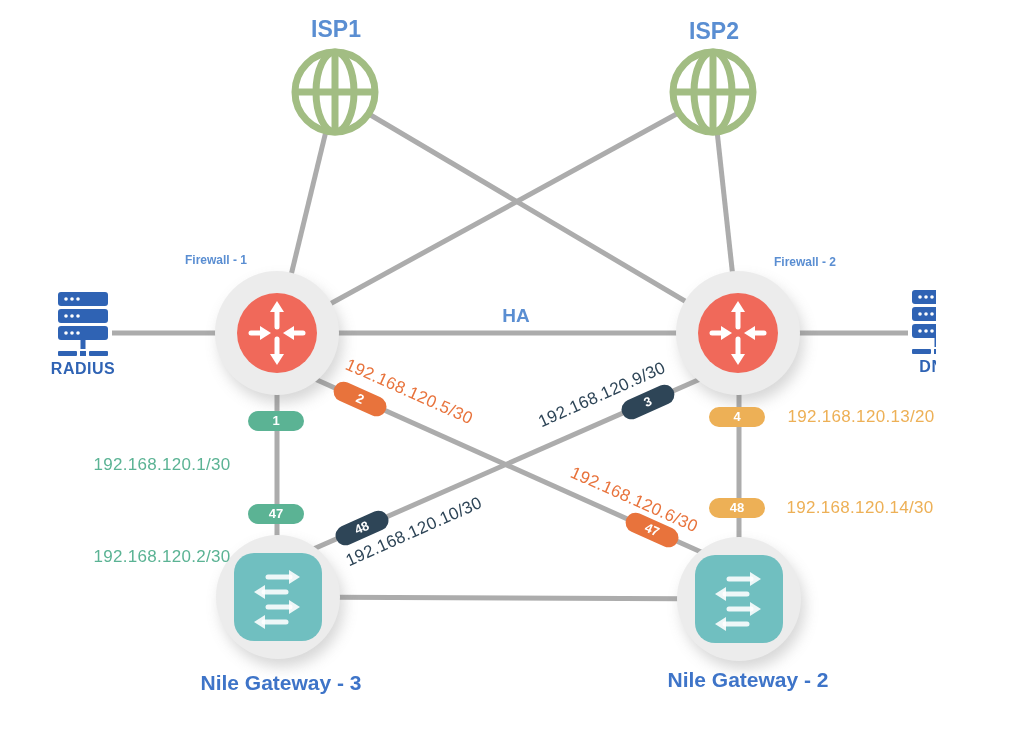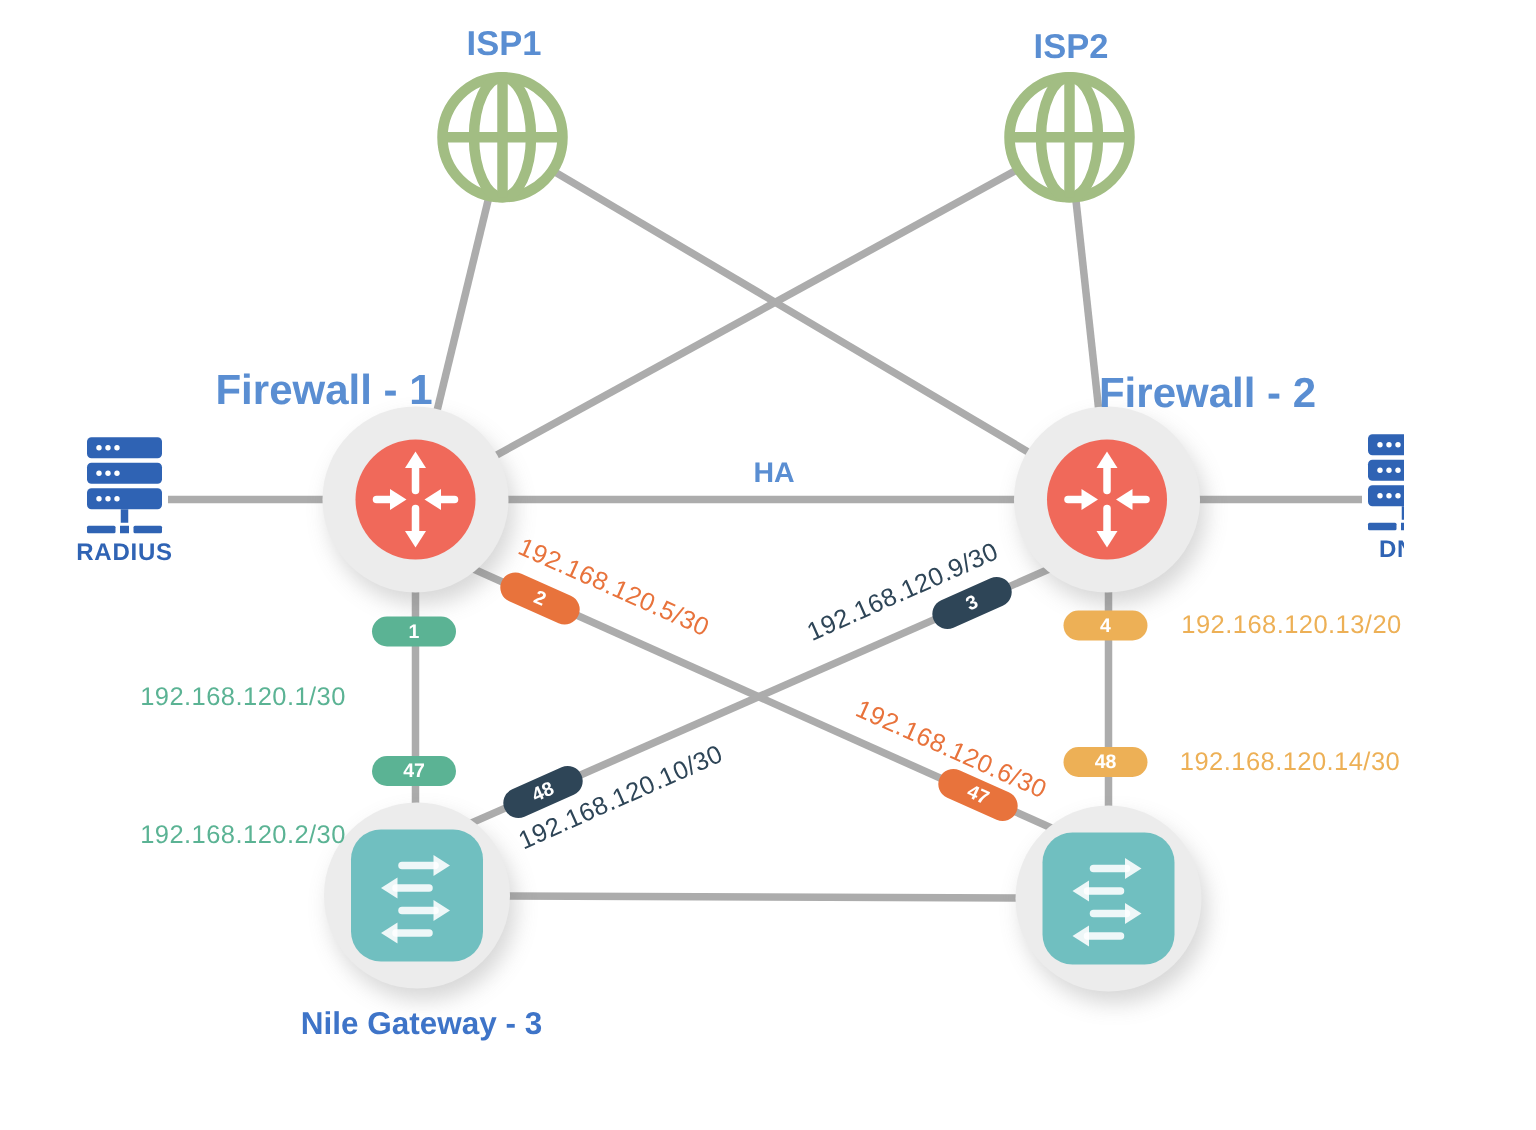--- a/index.html
+++ b/index.html
@@ -20,21 +20,21 @@
     width:80px;height:80px;border-radius:50%;
     background:var(--firewall_red,#f0695a);
     display:flex;align-items:center;justify-content:center;
   }
   .switchbox{
     width:88px;height:88px;border-radius:20px;
     background:var(--gateway_teal,#70bfc0);
     display:flex;align-items:center;justify-content:center;
   }
   .isp-label{color:var(--label_blue,#5a8ed2);font-size:23px;font-weight:bold;white-space:nowrap;}
-  .fw-label{color:var(--label_blue,#5a8ed2);font-size:28px;font-weight:bold;white-space:nowrap;}
+  .fw-label{color:var(--label_blue,#5a8ed2);font-size:12px;font-weight:bold;white-space:nowrap;}
   .ha-label{color:var(--label_blue,#5a8ed2);font-size:19px;font-weight:bold;}
   .gw-label{color:var(--gateway_label_blue,#3e74c8);font-size:21px;font-weight:bold;white-space:nowrap;}
   .server-label{color:var(--server_blue,#2f63b4);font-size:16px;font-weight:bold;letter-spacing:.5px;white-space:nowrap;}
   .note{color:var(--label_blue,#5a8ed2);font-size:16px;font-weight:600;white-space:nowrap;}
   .ip-label{font-size:17px;font-weight:500;letter-spacing:.3px;white-space:nowrap;}
   .port-badge{
     width:56px;height:20px;border-radius:10px;
     color:#fff;font-size:13px;font-weight:bold;
     text-align:center;line-height:20px;
   }
@@ -195,20 +195,21 @@
     </svg>
   </div>
 
   <div class="abs isp-label" style="left:336px;top:29px">ISP1</div>
   <div class="abs isp-label" style="left:714px;top:31px">ISP2</div>
   <div class="abs fw-label" style="left:216px;top:260px">Firewall - 1</div>
   <div class="abs fw-label" style="left:805px;top:262px">Firewall - 2</div>
   <div class="abs server-label" style="left:83px;top:369px">RADIUS</div>
   <div class="abs server-label" style="left:937px;top:367px">DNS</div>
   <div class="abs gw-label" style="left:281px;top:683px">Nile Gateway - 3</div>
+  <div class="abs gw-label" style="left:748px;top:680px">Nile Gateway - 2</div>
   <div class="abs ha-label" style="left:516px;top:316px">HA</div>
 
   <div class="abs port-badge bg-green" style="left:276px;top:421px">1</div>
   <div class="abs port-badge bg-green" style="left:276px;top:514px">47</div>
   <div class="abs port-badge bg-orange" style="left:360px;top:399px;transform:translate(-50%,-50%) rotate(24deg)">2</div>
   <div class="abs port-badge bg-orange" style="left:652px;top:530px;transform:translate(-50%,-50%) rotate(24deg)">47</div>
   <div class="abs port-badge bg-navy" style="left:648px;top:402px;transform:translate(-50%,-50%) rotate(-24deg)">3</div>
   <div class="abs port-badge bg-navy" style="left:362px;top:528px;transform:translate(-50%,-50%) rotate(-24deg)">48</div>
   <div class="abs port-badge bg-amber" style="left:737px;top:417px">4</div>
   <div class="abs port-badge bg-amber" style="left:737px;top:508px">48</div>

